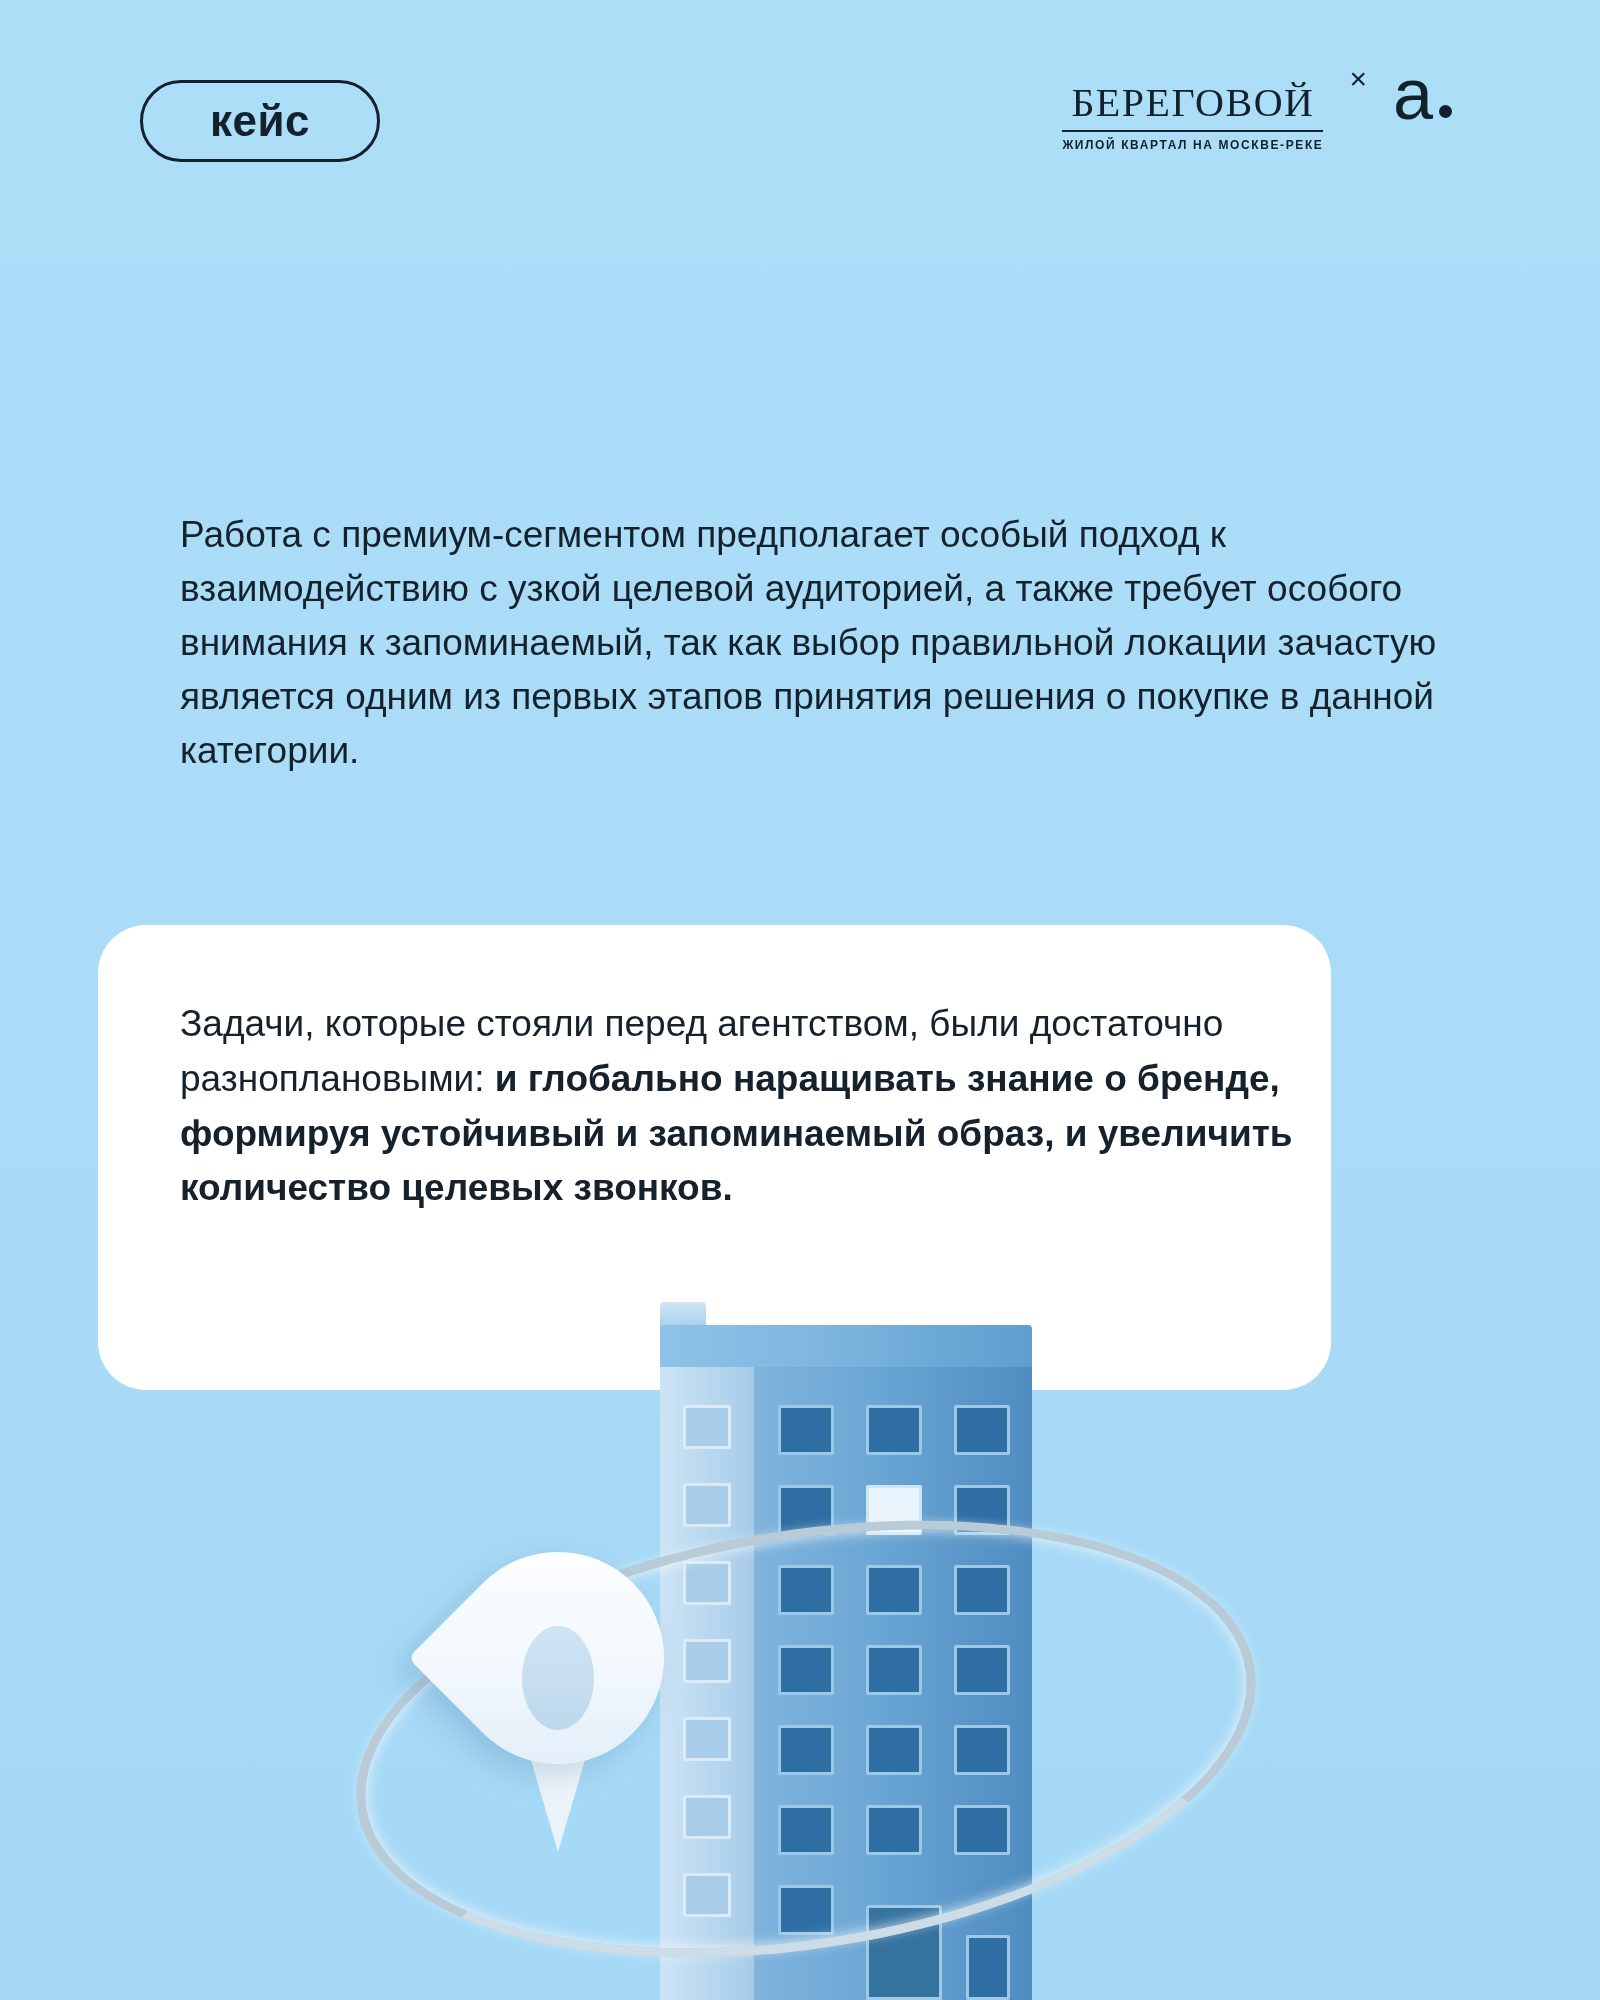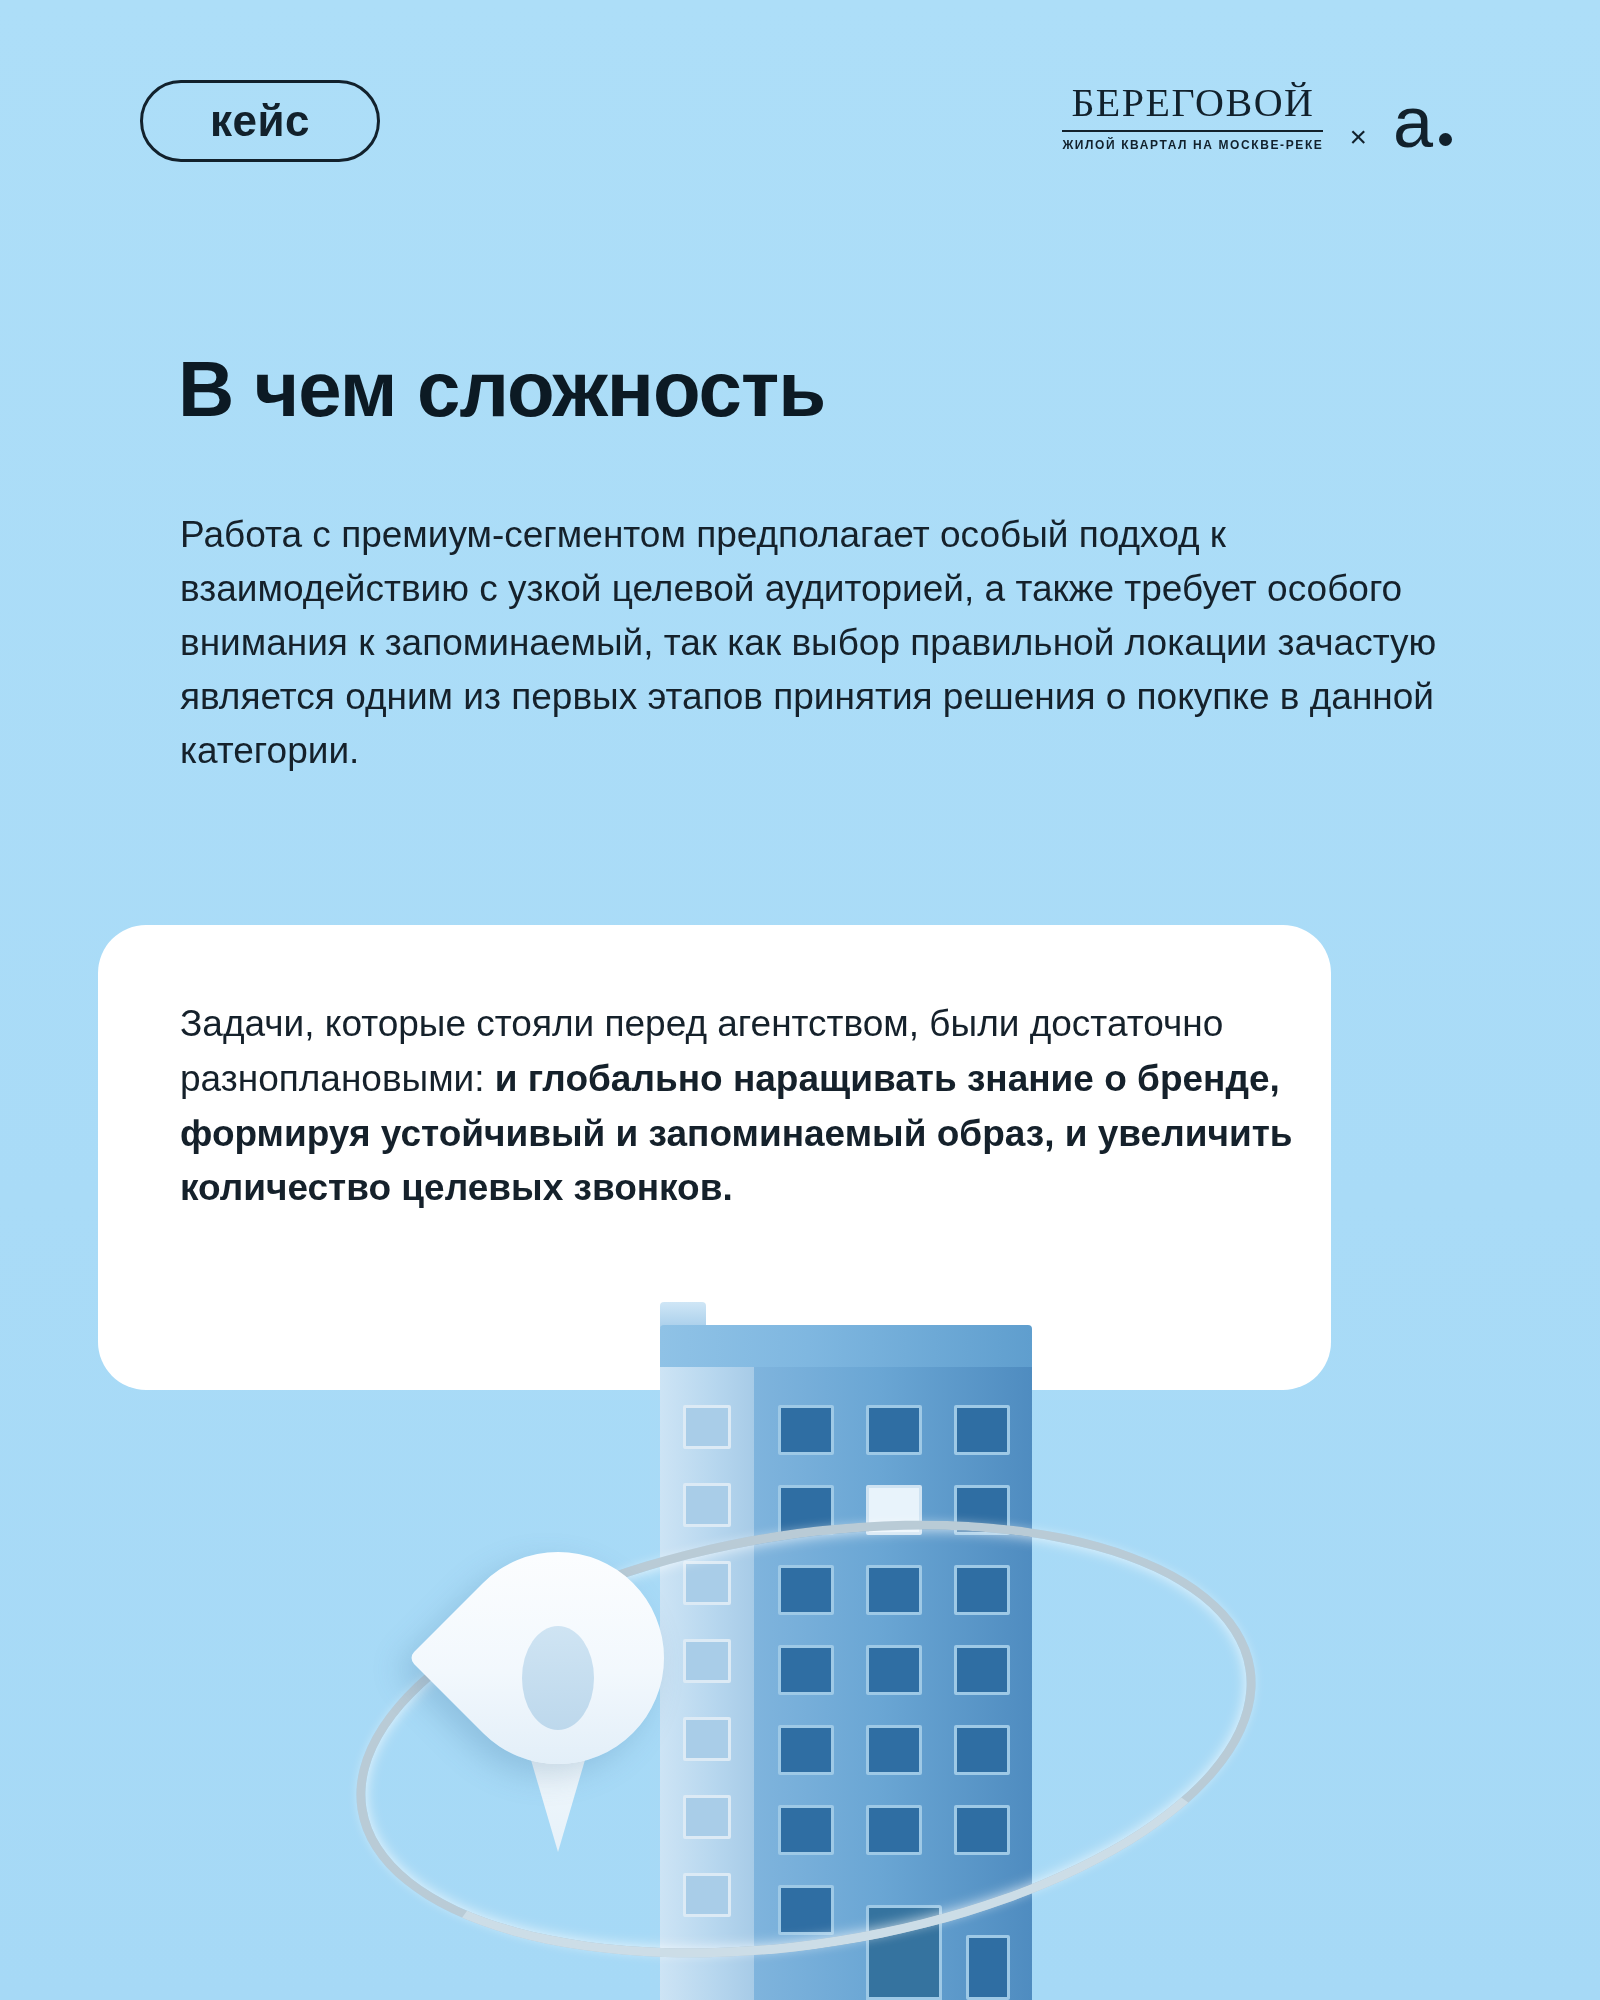--- a/index.html
+++ b/index.html
@@ -52,21 +52,21 @@
     letter-spacing: 0.5px;
     color: #12212c;
     line-height: 1;
   }
 
   .brand-lockup {
     position: absolute;
     right: 148px;
     top: 12px;
     display: flex;
-    align-items: flex-end;
+    align-items: flex-start;
     gap: 26px;
   }
   .brand-left {
     display: flex;
     flex-direction: column;
     align-items: center;
   }
   .brand-name {
     font-family: "Liberation Serif", serif;
     font-size: 40px;
@@ -306,21 +306,20 @@
       </div>
       <div class="brand-x">×</div>
       <div class="brand-right">
         <div class="brand-a">а</div>
         <div class="brand-dot"></div>
       </div>
     </div>
 
   </div>
 
-  <div class="title">В чем сложность</div>
 
   <div class="intro">
     <p>Работа с премиум-сегментом предполагает особый подход к взаимодействию с узкой целевой аудиторией, а также требует особого внимания к запоминаемый, так как выбор правильной локации зачастую является одним из первых этапов принятия решения о покупке в данной категории.</p>
   </div>
 
   <div class="card">
     <div class="card-text">
       <span>Задачи, которые стояли перед агентством, были достаточно разноплановыми: </span><b>и глобально наращивать знание о бренде, формируя устойчивый и запоминаемый образ, и увеличить количество целевых звонков.</b>
     </div>
   </div>

